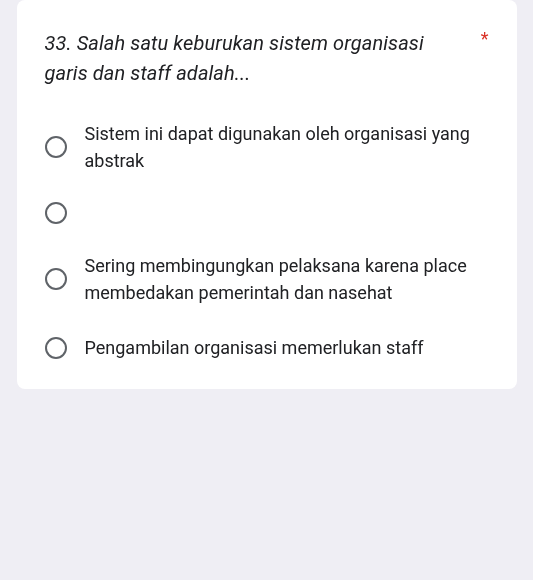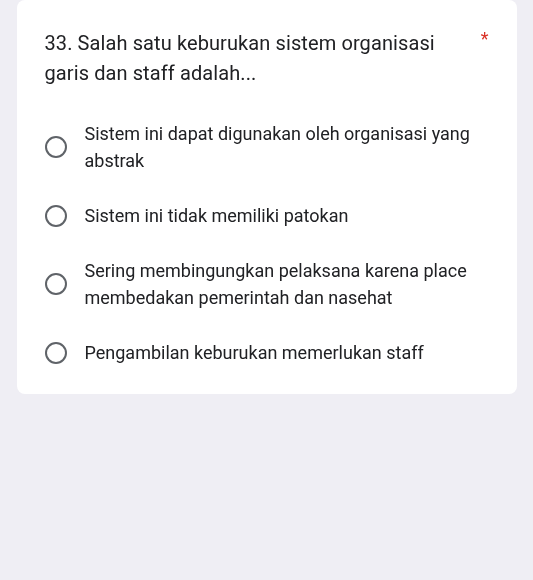--- a/index.html
+++ b/index.html
@@ -23,20 +23,21 @@
     display: flex;
     align-items: flex-start;
     margin-bottom: 32px;
   }
   .question-text {
     font-size: 20px;
     color: #202124;
     line-height: 1.5;
     letter-spacing: 0.1px;
     flex: 1;
+    font-style: italic;
   }
   .required-star {
     color: #d93025;
     font-size: 18px;
     margin-left: 12px;
     line-height: 1.2;
   }
   .options {
     display: flex;
     flex-direction: column;
@@ -73,28 +74,27 @@
 
   <div class="options">
 
     <label class="option">
       <span class="radio"></span>
       <span class="option-label">Sistem ini dapat digunakan oleh organisasi yang abstrak</span>
     </label>
 
     <label class="option">
       <span class="radio"></span>
-      <span class="option-label">Sistem ini tidak memiliki patokan</span>
     </label>
 
     <label class="option">
       <span class="radio"></span>
       <span class="option-label">Sering membingungkan pelaksana karena place membedakan pemerintah dan nasehat</span>
     </label>
 
     <label class="option">
       <span class="radio"></span>
-      <span class="option-label">Pengambilan keburukan memerlukan staff</span>
+      <span class="option-label">Pengambilan organisasi memerlukan staff</span>
     </label>
 
 
   </div>
 </div>
 
 </body></html>

